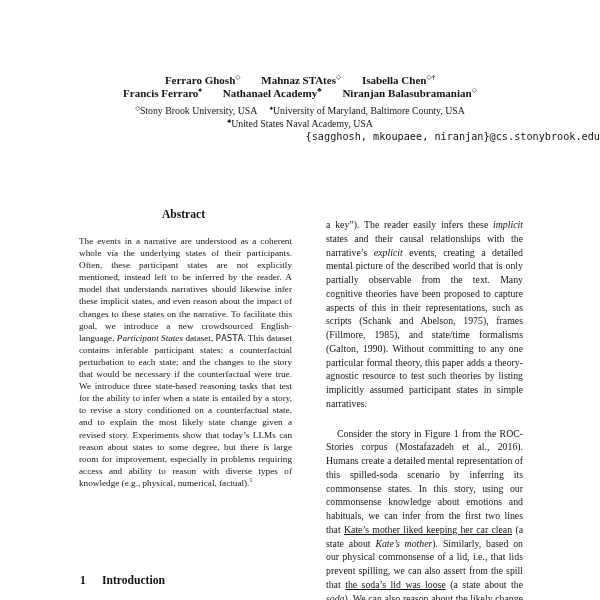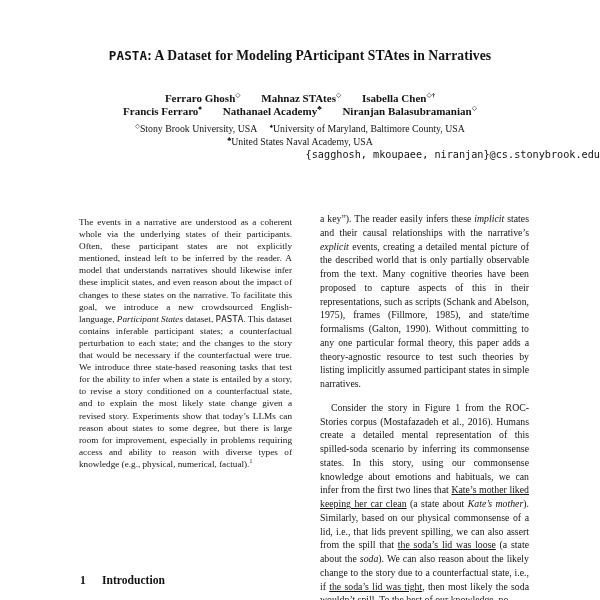--- a/index.html
+++ b/index.html
@@ -37,34 +37,33 @@
     margin-top:14px; padding:0 5px 0 9px;
     font-size:9.2px; line-height:12.1px;
     text-align:justify;
   }
   .section-heading {
     position:absolute; top:372px; left:10px;
     font-weight:bold; font-size:11.6px; white-space:nowrap;
   }
   .section-heading .sec-num { display:inline-block; width:22px; }
 
-  .body-text { font-size:9.8px; line-height:13.75px; text-align:justify; margin:10px; }
+  .body-text { font-size:9.8px; line-height:13.75px; text-align:justify; margin:16px; }
   .para-indent { text-indent:11px; }
 
   .ul { text-decoration:underline; text-underline-offset:1px; }
   em { font-style:italic; }
 </style>
 </head>
 <body>
 
 <div class="page">
 
   <div class="header">
 
-    <div class="paper-title"><span class="mono">PASTA</span>: A Dataset for Modeling PArticipant STAtes in Narratives</div>
 
     <div class="authors">
       <div>
         <span class="author"><span>Ferraro Ghosh</span><sup>◇</sup></span>
         <span class="author"><span>Mahnaz STAtes</span><sup>◇</sup></span>
         <span class="author"><span>Isabella Chen</span><sup>◇†</sup></span>
       </div>
       <div>
         <span class="author"><span>Francis Ferraro</span><sup>♠</sup></span>
         <span class="author"><span>Nathanael Academy</span><sup>♣</sup></span>
@@ -84,20 +83,21 @@
 
     <div class="emails">
       <div class="email-line">{sagghosh, mkoupaee, niranjan}@cs.stonybrook.edu</div>
     </div>
 
   </div>
 
   <div class="columns">
 
     <div class="col-left">
+      <div class="abstract-heading">Abstract</div>
       <div class="abstract-text">The events in a narrative are understood as a coherent whole via the underlying states of their participants. Often, these participant states are not explicitly mentioned, instead left to be inferred by the reader. A model that understands narratives should likewise infer these implicit states, and even reason about the impact of changes to these states on the narrative. To facilitate this goal, we introduce a new crowdsourced English-language, <em>Participant States</em> dataset, <span class="mono">PASTA</span>. This dataset contains inferable participant states; a counterfactual perturbation to each state; and the changes to the story that would be necessary if the counterfactual were true. We introduce three state-based reasoning tasks that test for the ability to infer when a state is entailed by a story, to revise a story conditioned on a counterfactual state, and to explain the most likely state change given a revised story. Experiments show that today’s LLMs can reason about states to some degree, but there is large room for improvement, especially in problems requiring access and ability to reason with diverse types of knowledge (e.g., physical, numerical, factual).<sup>1</sup></div>
       <div class="section-heading">
         <span class="sec-num">1</span><span>Introduction</span>
       </div>
     </div>
 
     <div class="col-right">
       <p class="body-text">a key”). The reader easily infers these <em>implicit</em> states and their causal relationships with the narrative’s <em>explicit</em> events, creating a detailed mental picture of the described world that is only partially observable from the text. Many cognitive theories have been proposed to capture aspects of this in their representations, such as scripts (Schank and Abelson, 1975), frames (Fillmore, 1985), and state/time formalisms (Galton, 1990). Without committing to any one particular formal theory, this paper adds a theory-agnostic resource to test such theories by listing implicitly assumed participant states in simple narratives.</p>
       <p class="body-text para-indent">Consider the story in Figure 1 from the ROC-Stories corpus (Mostafazadeh et al., 2016). Humans create a detailed mental representation of this spilled-soda scenario by inferring its commonsense states. In this story, using our commonsense knowledge about emotions and habituals, we can infer from the first two lines that <span class="ul">Kate’s mother liked keeping her car clean</span> (a state about <em>Kate’s mother</em>). Similarly, based on our physical commonsense of a lid, i.e., that lids prevent spilling, we can also assert from the spill that <span class="ul">the soda’s lid was loose</span> (a state about the <em>soda</em>). We can also reason about the likely change to the story due to a counterfactual state, i.e., if <span class="ul">the soda’s lid was tight</span>, then most likely the soda wouldn’t spill. To the best of our knowledge, no</p>
     </div>

